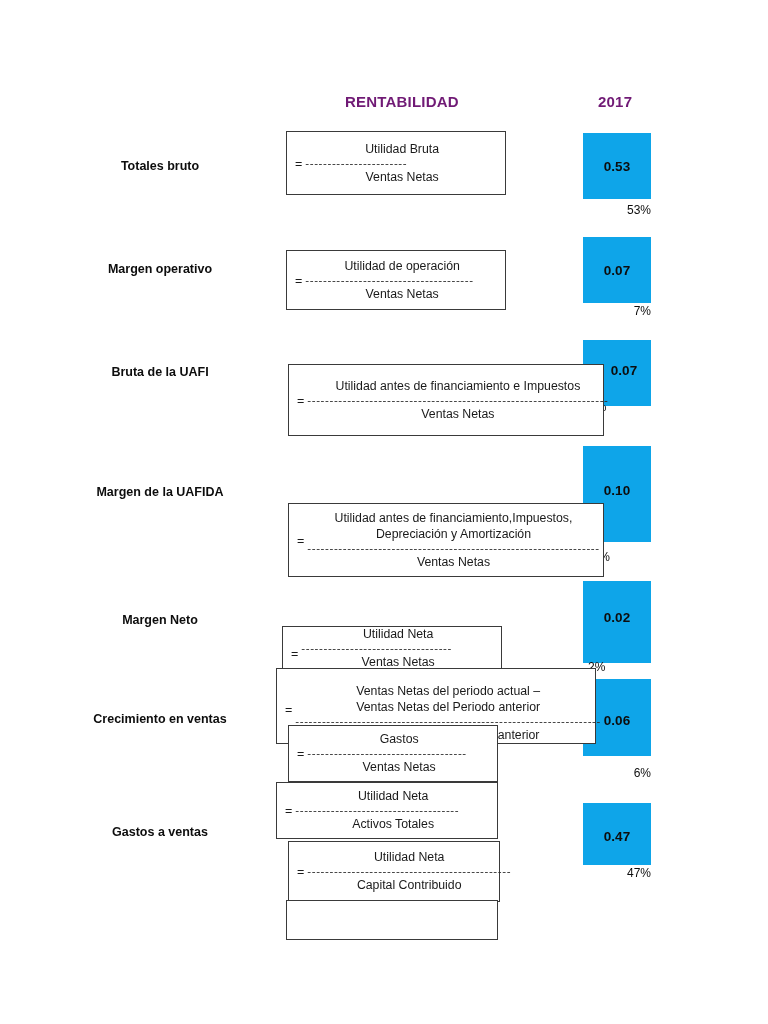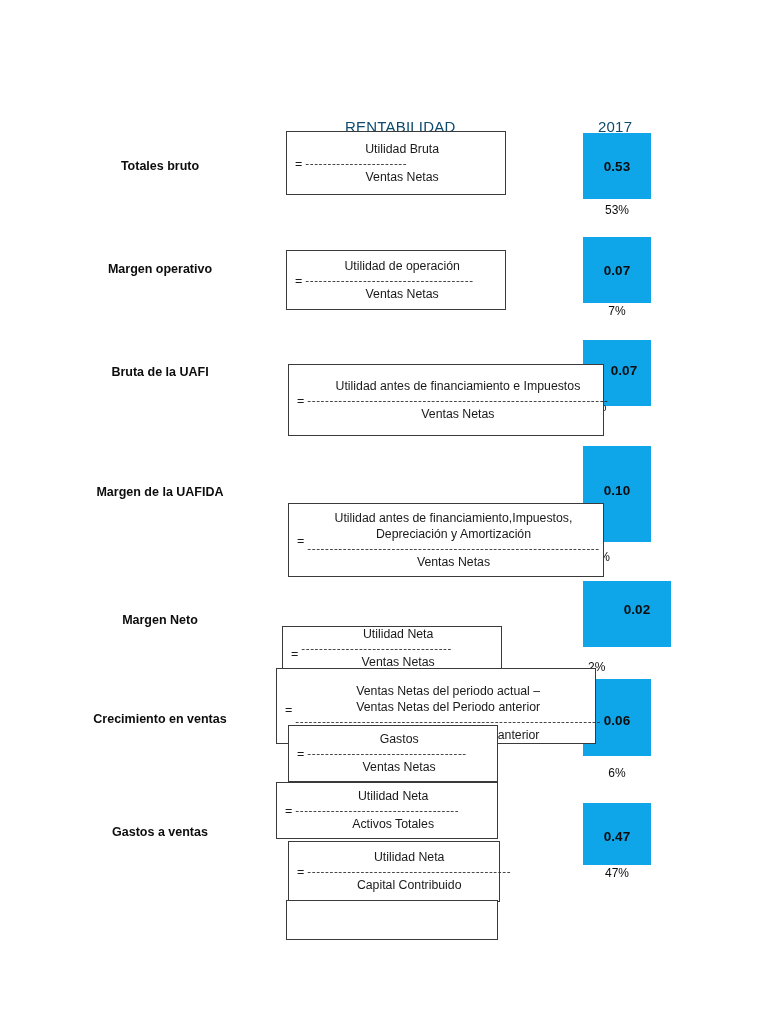--- a/index.html
+++ b/index.html
@@ -21,26 +21,25 @@
   .canvas {
     position: absolute;
     left: 0; top: 0;
     width: 768px;
     height: 1024px;
   }
 
   
   .hdr {
     position: absolute;
-    font-weight: normal;
+    font-weight: bold;
     font-size: 15px;
     letter-spacing: 0.2px;
-    color: #0c4a6e;
-    white-space: nowrap;
-    margin-top: 25px;
+    color: #701a75;
+    white-space: nowrap;
   }
   #hdr-rentabilidad { left: 345px; top: 93px; }
   #hdr-year        { left: 598px; top: 93px; }
 
   
   .row-label {
     position: absolute;
     font-weight: bold;
     font-size: 12.5px;
     color: #0d0d0d;
@@ -60,21 +59,21 @@
     font-weight: bold;
     font-size: 13.5px;
     color: #0d0d0d;
   }
   .pct {
     position: absolute;
     font-size: 12px;
     font-weight: normal;
     color: #0d0d0d;
     white-space: nowrap;
-    text-align: center;
+    text-align: right;
   }
 
   
   .fbox {
     position: absolute;
     background: #ffffff;
     border: 1.3px solid #3a3a3a;
     box-sizing: border-box;
     display: flex;
     flex-direction: row;
@@ -144,21 +143,21 @@
   <div class="value-chip" style="left:583px; top:340px; width:68px; height:66px;">
     <span style="position:relative; top:-3px; left:7px;">0.07</span>
   </div>
   <div class="pct" style="left:583px; top:400px; width:50px; text-align:left; padding-left:6px;">7%</div>
 
   <div class="value-chip" style="left:583px; top:446px; width:68px; height:96px;">
     <span style="position:relative; top:-4px;">0.10</span>
   </div>
   <div class="pct" style="left:583px; top:550px; width:54px; text-align:left; padding-left:3px;">10%</div>
 
-  <div class="value-chip" style="left:583px; top:581px; width:68px; height:66px;padding-left:20px;">
+  <div class="value-chip" style="left:583px; top:581px; width:68px; height:82px;">
     <span style="position:relative; top:-5px;">0.02</span>
   </div>
   <div class="pct" style="left:583px; top:660px; width:58px; text-align:left; padding-left:5px;">2%</div>
 
   <div class="value-chip" style="left:583px; top:679px; width:68px; height:77px;">
     <span style="position:relative; top:3px;">0.06</span>
   </div>
   <div class="pct" style="left:583px; top:766px; width:68px;">6%</div>
 
   <div class="value-chip" style="left:583px; top:803px; width:68px; height:62px;">

